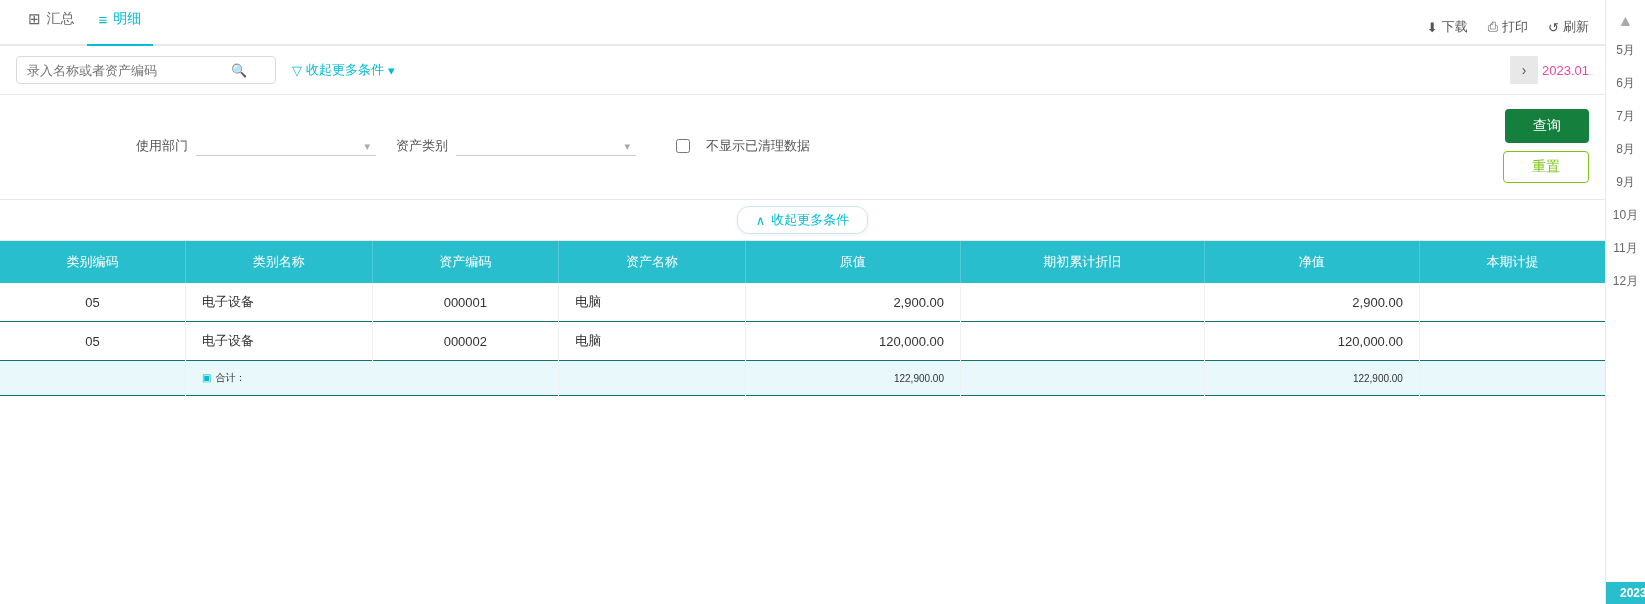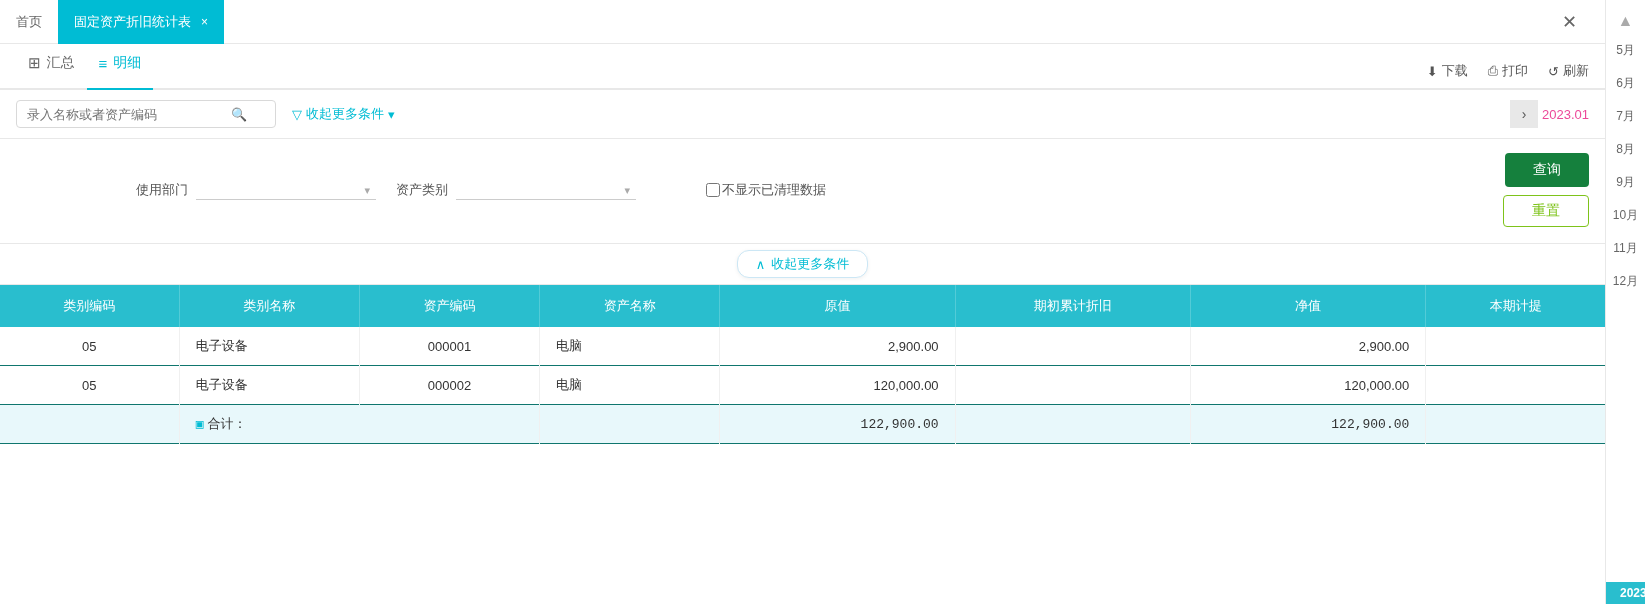--- a/index.html
+++ b/index.html
@@ -198,24 +198,24 @@
       right: 6px;
       top: 50%;
       transform: translateY(-50%);
       color: #aaa;
       font-size: 11px;
       pointer-events: none;
     }
     .checkbox-wrap {
       display: flex;
       align-items: center;
-      gap: 2px;
+      gap: 16px;
       font-size: 13px;
       color: #555;
-      margin-left: 50px;
+      margin-left: 20px;
     }
     .checkbox-wrap input[type=checkbox] {
       width: 14px;
       height: 14px;
     }
     .btn-query {
       background: #15803d;
       color: #fff;
       border: none;
       border-radius: 4px;
@@ -302,22 +302,21 @@
       text-align: right;
     }
     .td-center {
       text-align: center;
     }
     .total-row {
       background: #e8f8fb;
     }
     .total-row td {
       color: #333;
-      font-size: 13px;
-      font-family: Liberation Mono, monospace;
+      font-size: 10px;
     }
     .total-icon {
       color: #00bcd4;
       margin-right: 4px;
     }
 
     
     .right-sidebar {
       width: 40px;
       background: #fff;
@@ -350,28 +349,20 @@
       font-size: 16px;
       cursor: pointer;
       padding: 4px;
     }
   </style>
 </head>
 <body>
 
 <div class="main-area">
 
-  <div class="top-nav">
-    <span class="nav-home">首页</span>
-    <div class="nav-tab">
-      <span>固定资产折旧统计表</span>
-      <span class="close-icon">×</span>
-    </div>
-    <span class="nav-close-btn" style="margin-left:auto;">✕</span>
-  </div>
 
   <div class="tab-bar">
     <div class="tab-item">
       <span class="tab-icon">⊞</span>
       <span>汇总</span>
     </div>
     <div class="tab-item active">
       <span class="tab-icon" style="color:#00bcd4;">≡</span>
       <span>明细</span>
     </div>

